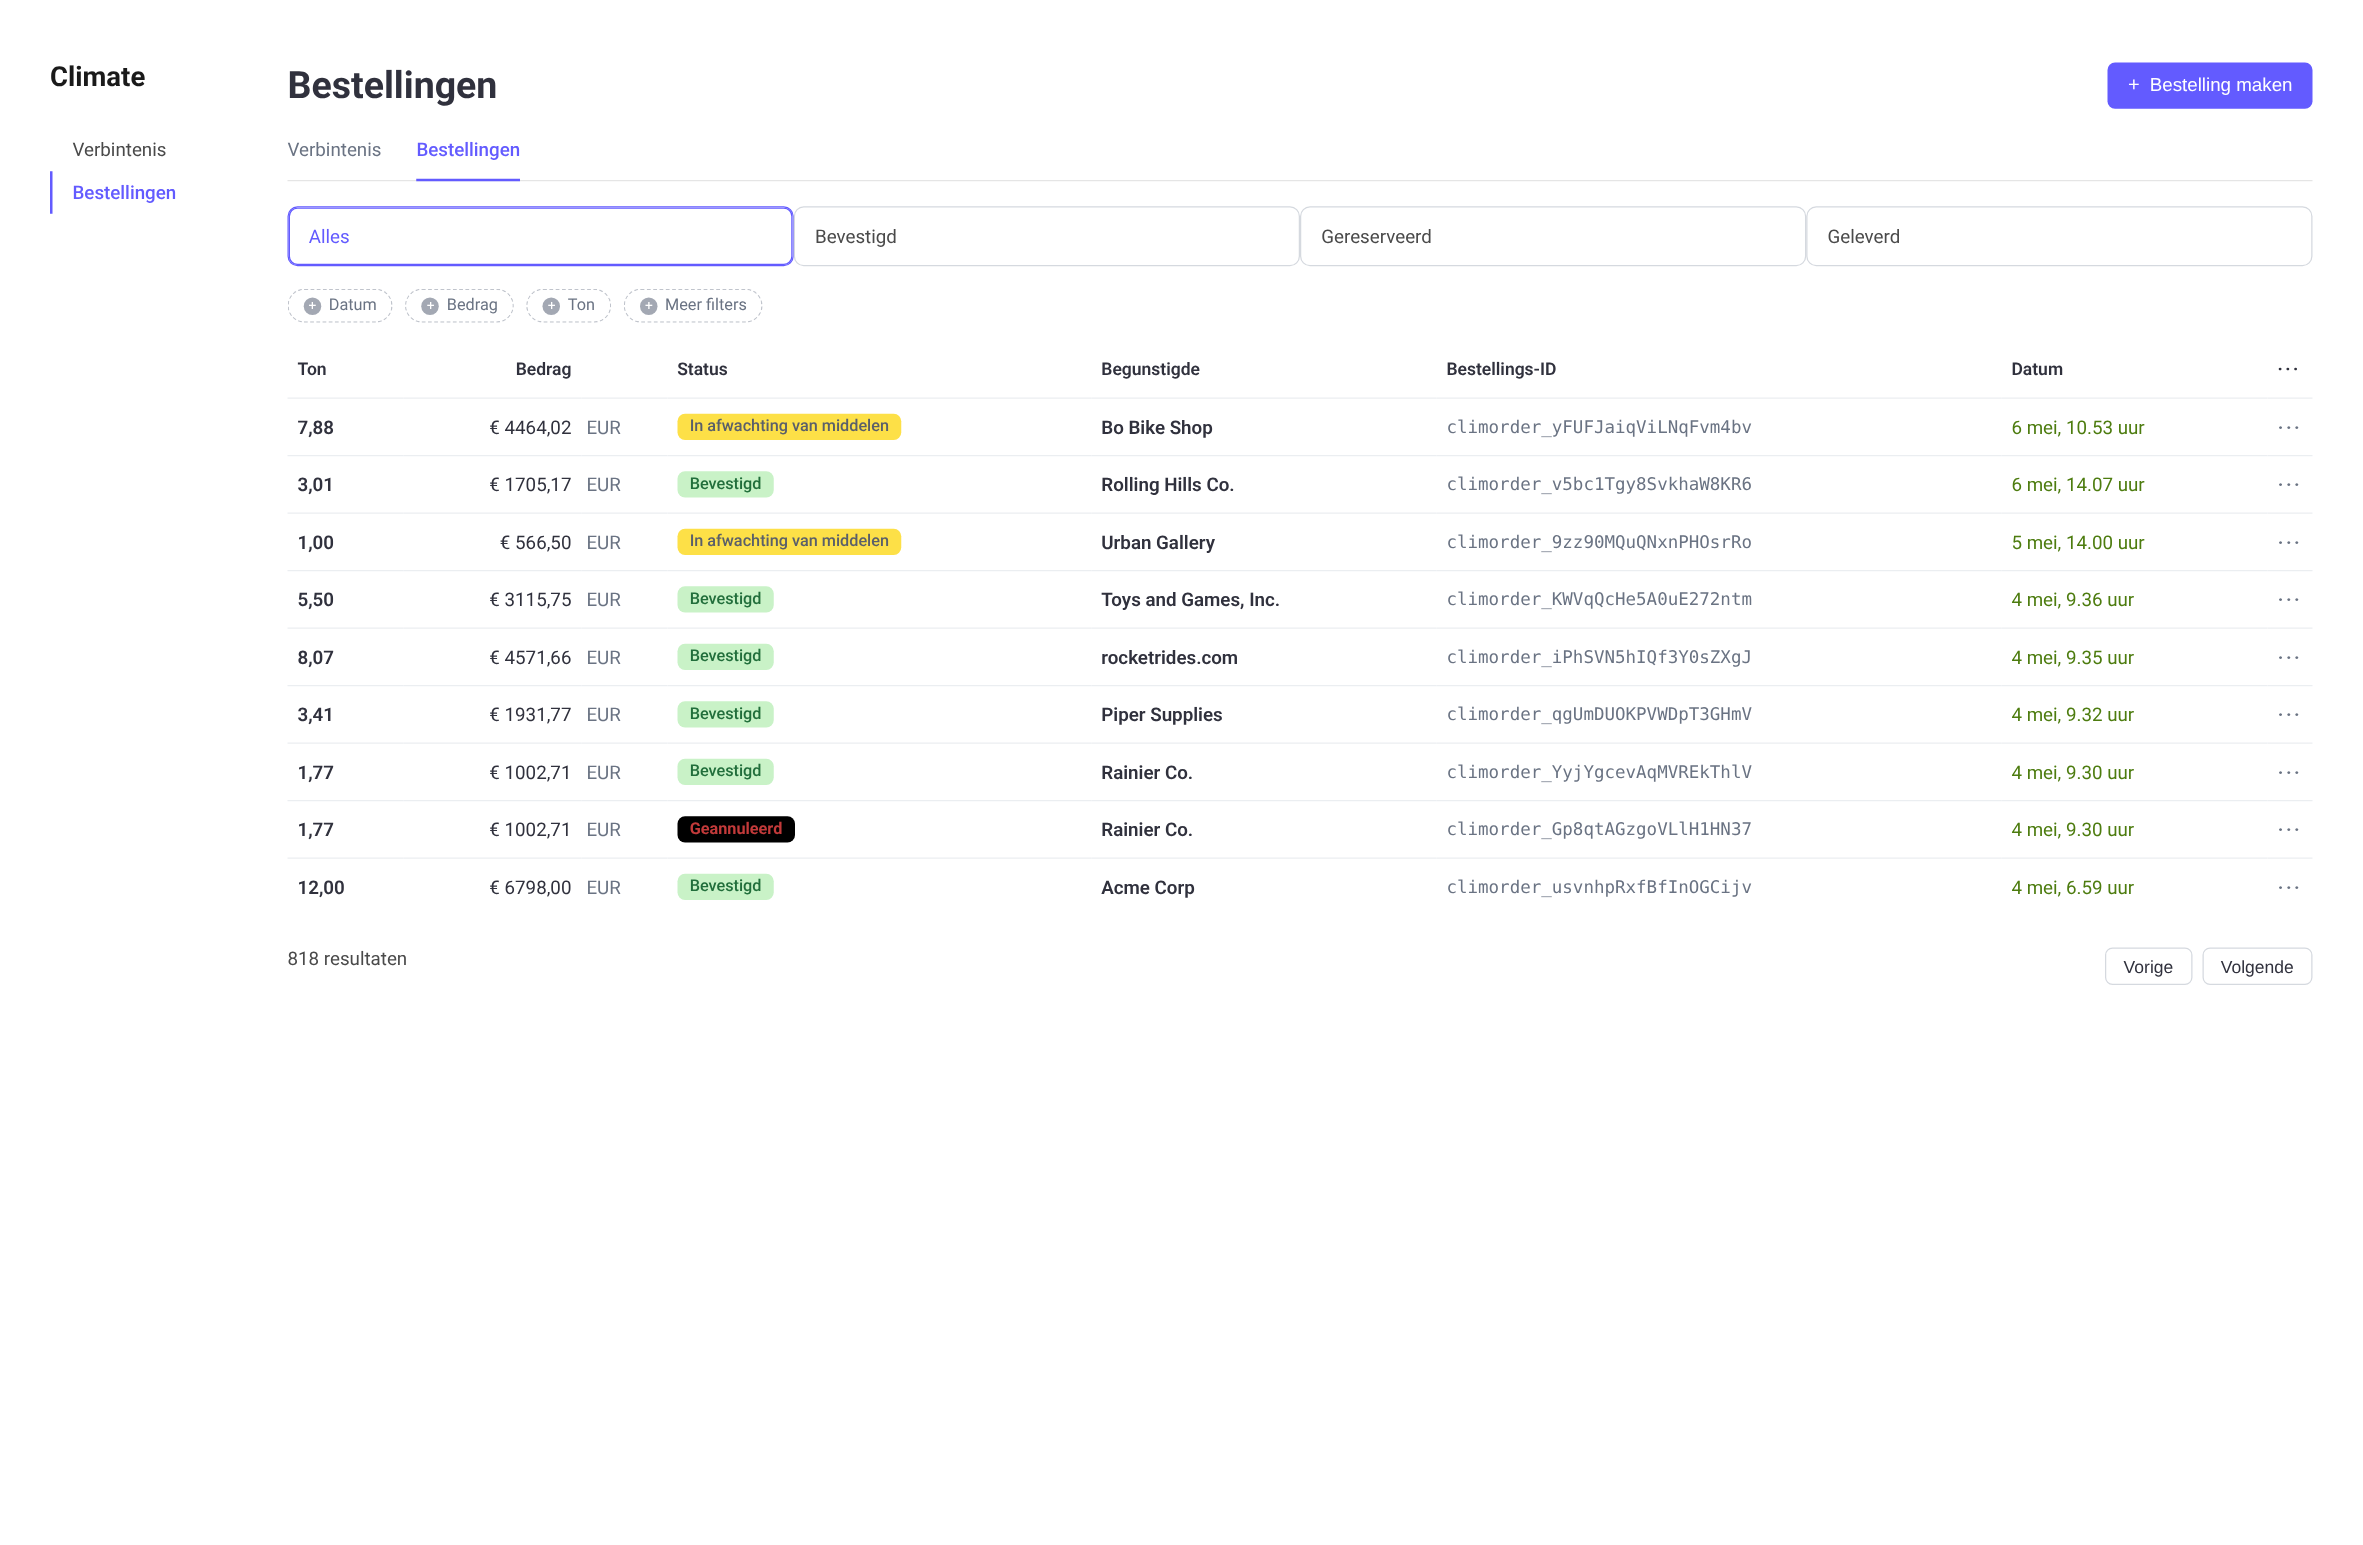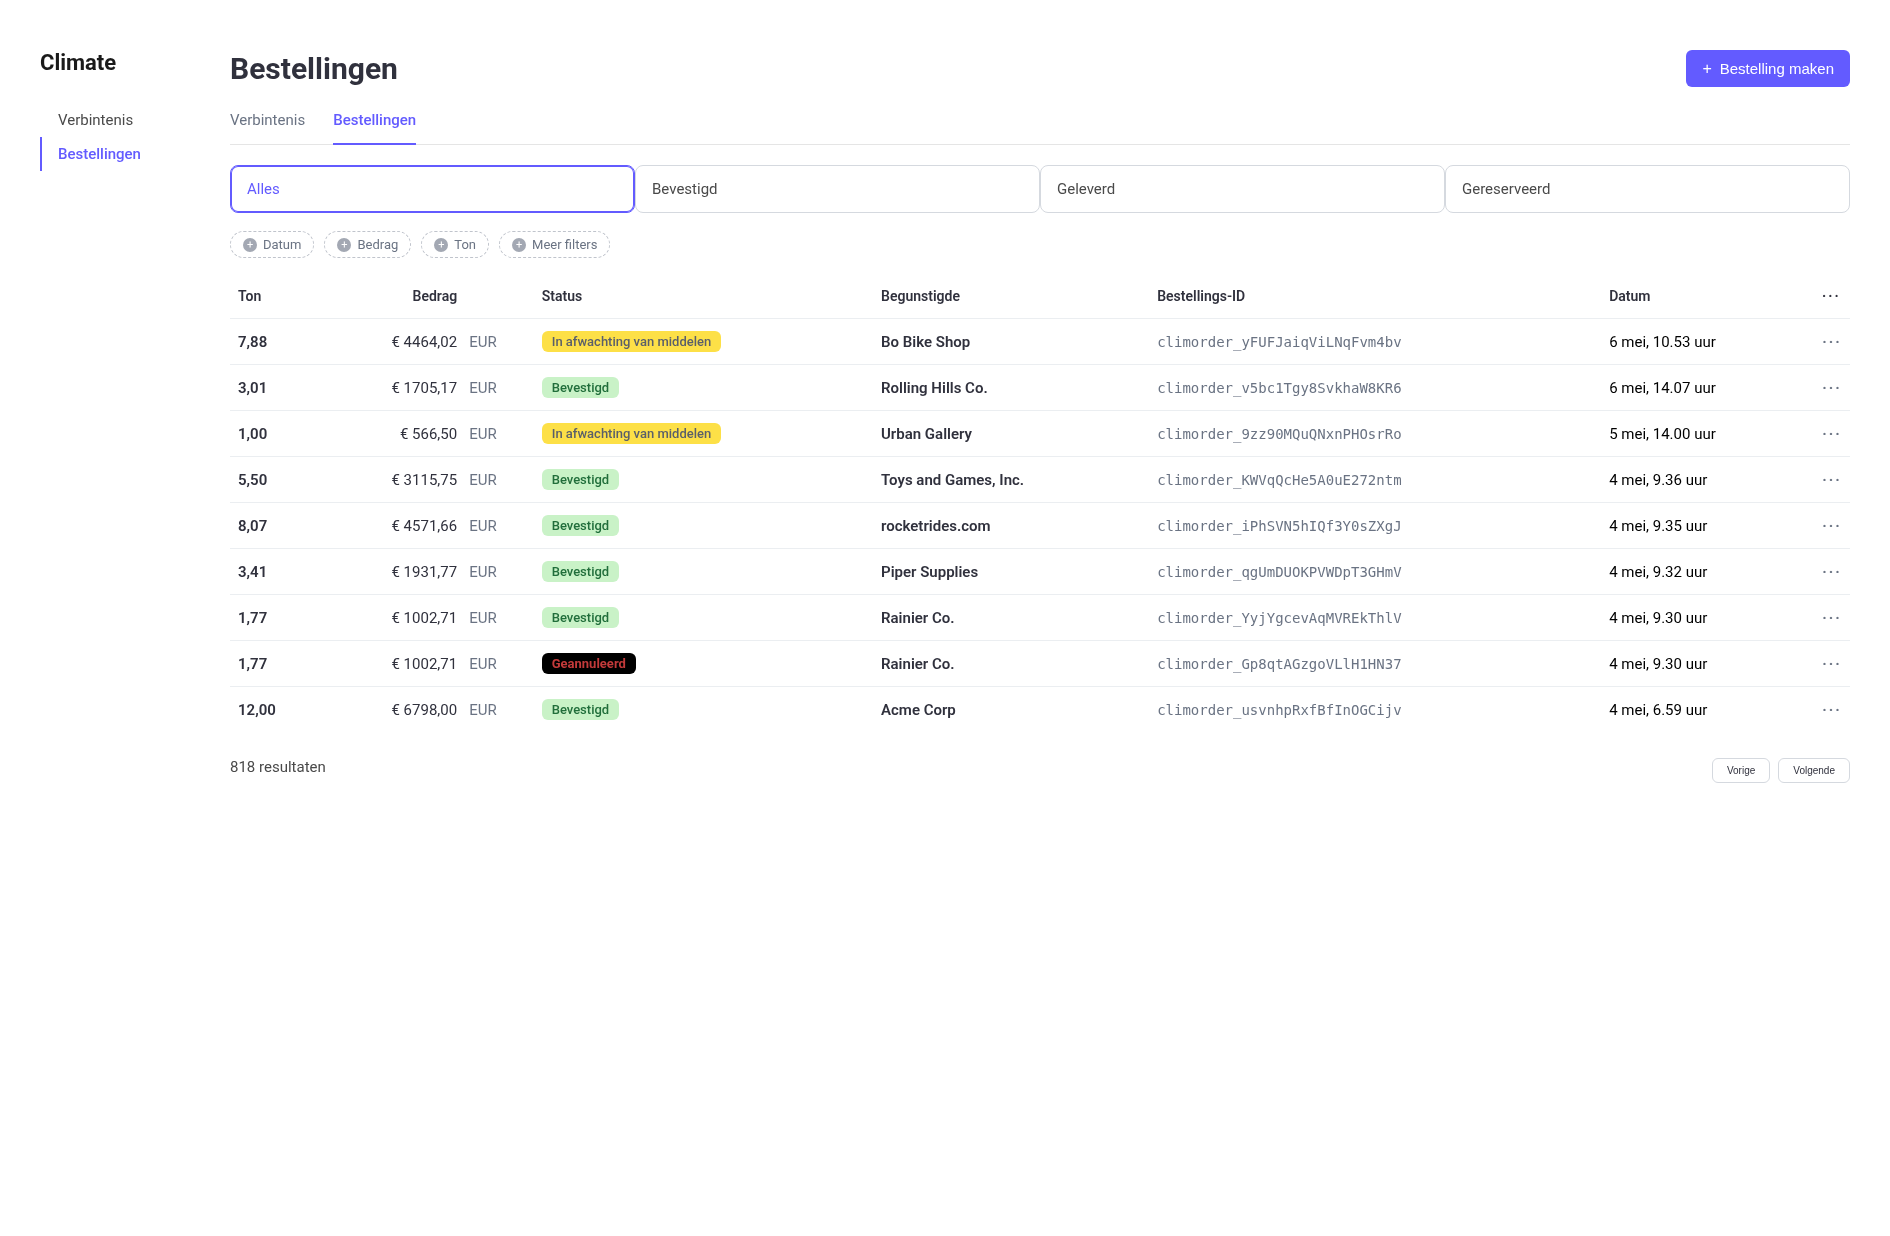--- a/index.html
+++ b/index.html
@@ -30,27 +30,27 @@
 td { padding:12px 8px; border-top:1px solid #ebeef1; font-size:15px; color:#30313d; vertical-align:middle; }
 td.ton { font-weight:600; white-space:nowrap; }
 td.amount { text-align:right; white-space:nowrap; font-variant-numeric:tabular-nums; }
 td.currency { color:#6a7383; padding-left:4px; }
 .badge { display:inline-block; padding:3px 10px; border-radius:6px; font-size:13px; font-weight:500; white-space:nowrap; }
 .badge.pending { background:#fde047; color:#5a5f6a; }
 .badge.confirmed { background:#c9f2c7; color:#216e3b; }
 .badge.cancelled { background:#000000; color:#c23a3a;font-weight:bold; }
 td.beneficiary { font-weight:600; }
 td.orderid { font-family:ui-monospace,Menlo,Consolas,monospace; color:#6a7383; font-size:14px; white-space:nowrap; }
-td.date { color:#000000; white-space:nowrap; }
+td.date { color:#4d7c0f; white-space:nowrap; }
 .row-more { color:#6a7383; cursor:pointer; text-align:center; }
 .dots { letter-spacing:2px; font-weight:700; }
 .footer { display:flex; justify-content:space-between; align-items:flex-start; margin-top:26px; }
 .results { color:#4a4a4a; font-size:15px; }
 .pager { display:flex; gap:8px; }
-.pager-btn { border:1px solid #d5d9df; background:#fff; padding:6px 14px; border-radius:6px; cursor:pointer; font-size:10px; color:#30313d; }
+.pager-btn { border:1px solid #d5d9df; background:#fff; padding:6px 14px; border-radius:6px; cursor:pointer; font-size:14px; color:#30313d; }
 </style>
 </head>
 <body>
 
 <div class="app">
   <aside class="sidebar">
     <div class="brand">Climate</div>
     <nav id="nav">
         <div class="nav-item">Verbintenis</div>
         <div class="nav-item active">Bestellingen</div>
@@ -66,22 +66,22 @@
       </button>
     </div>
 
     <div class="tabs" id="tabs">
         <div class="tab">Verbintenis</div>
         <div class="tab active">Bestellingen</div>
       </div>
     <div class="filter-tiles" id="tiles">
         <div class="tile active">Alles</div>
         <div class="tile">Bevestigd</div>
+        <div class="tile">Gereserveerd</div>
         <div class="tile">Geleverd</div>
-        <div class="tile">Gereserveerd</div>
       </div>
     <div class="chips" id="chips">
         <div class="chip">
           <span class="add">+</span>
           <span>Datum</span>
         </div>
         <div class="chip">
           <span class="add">+</span>
           <span>Bedrag</span>
         </div>

